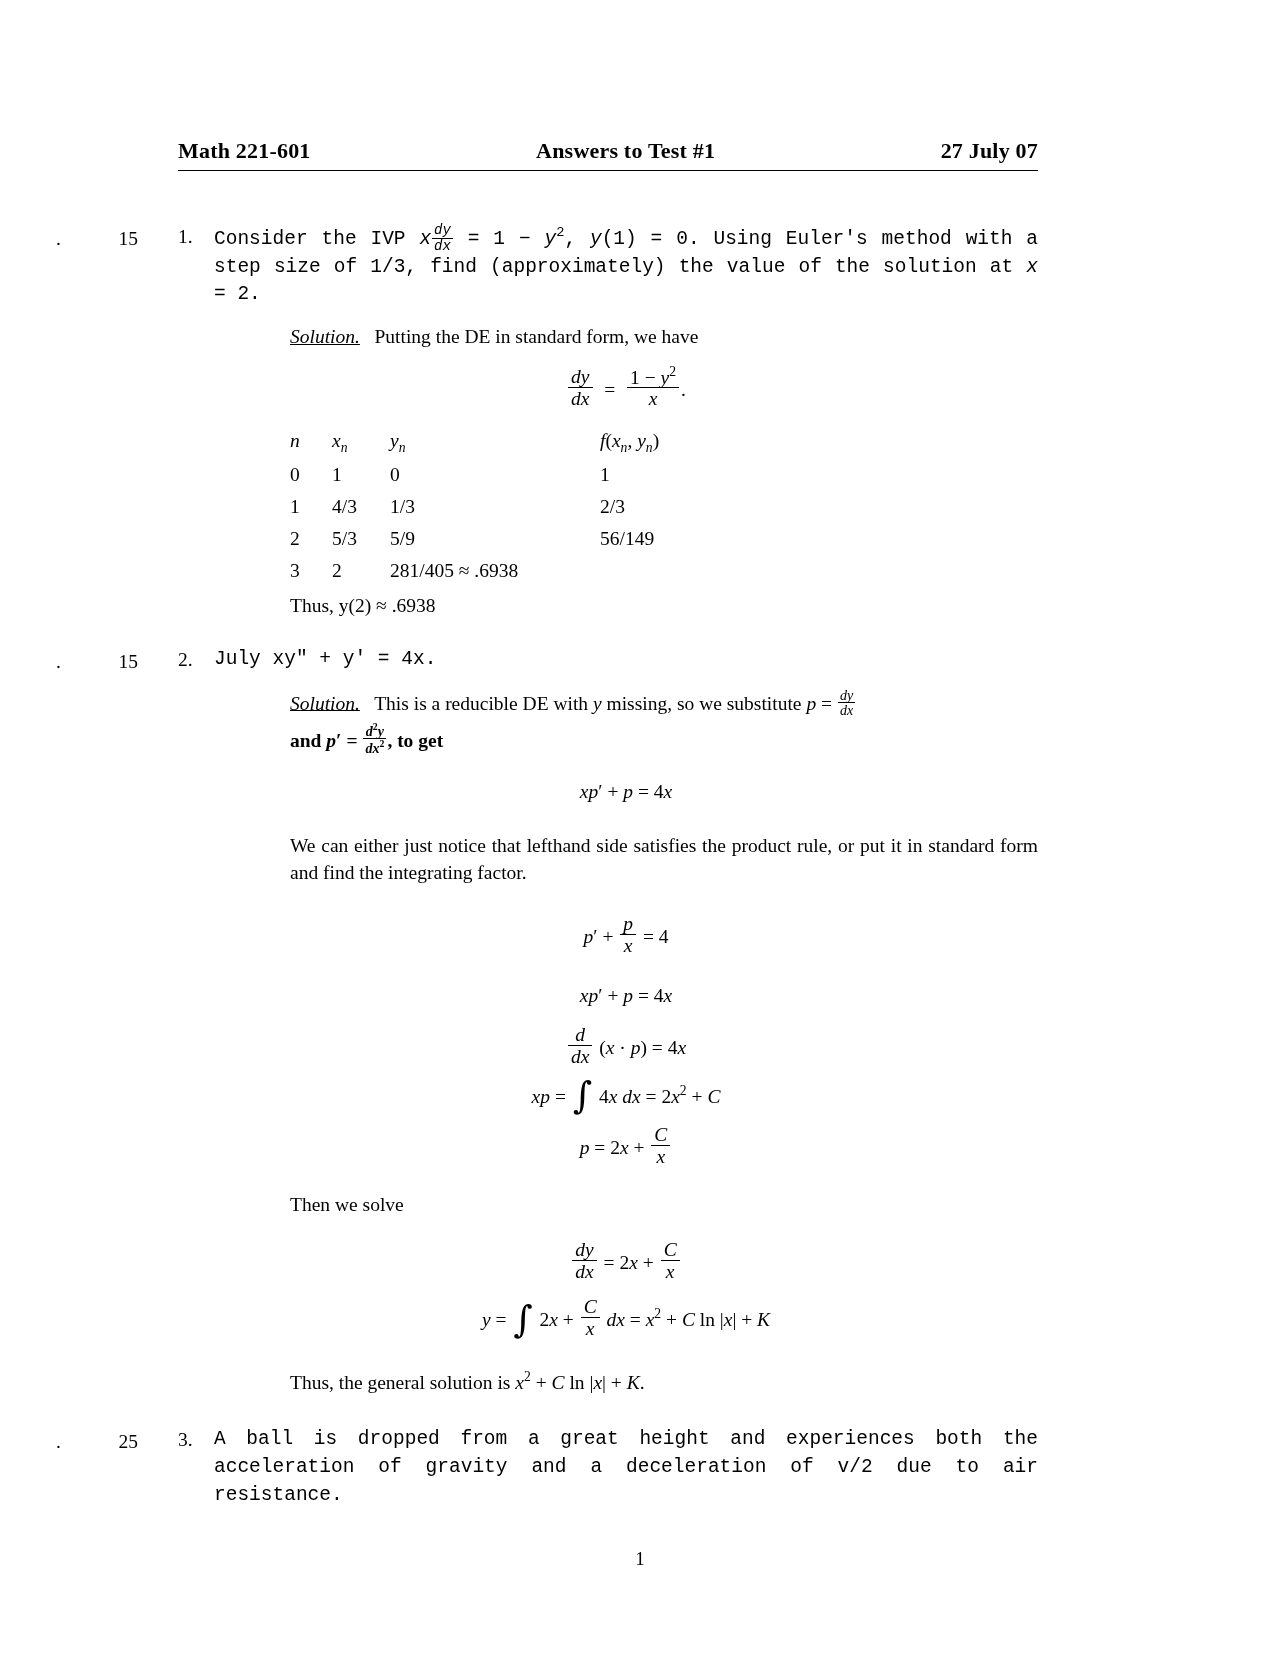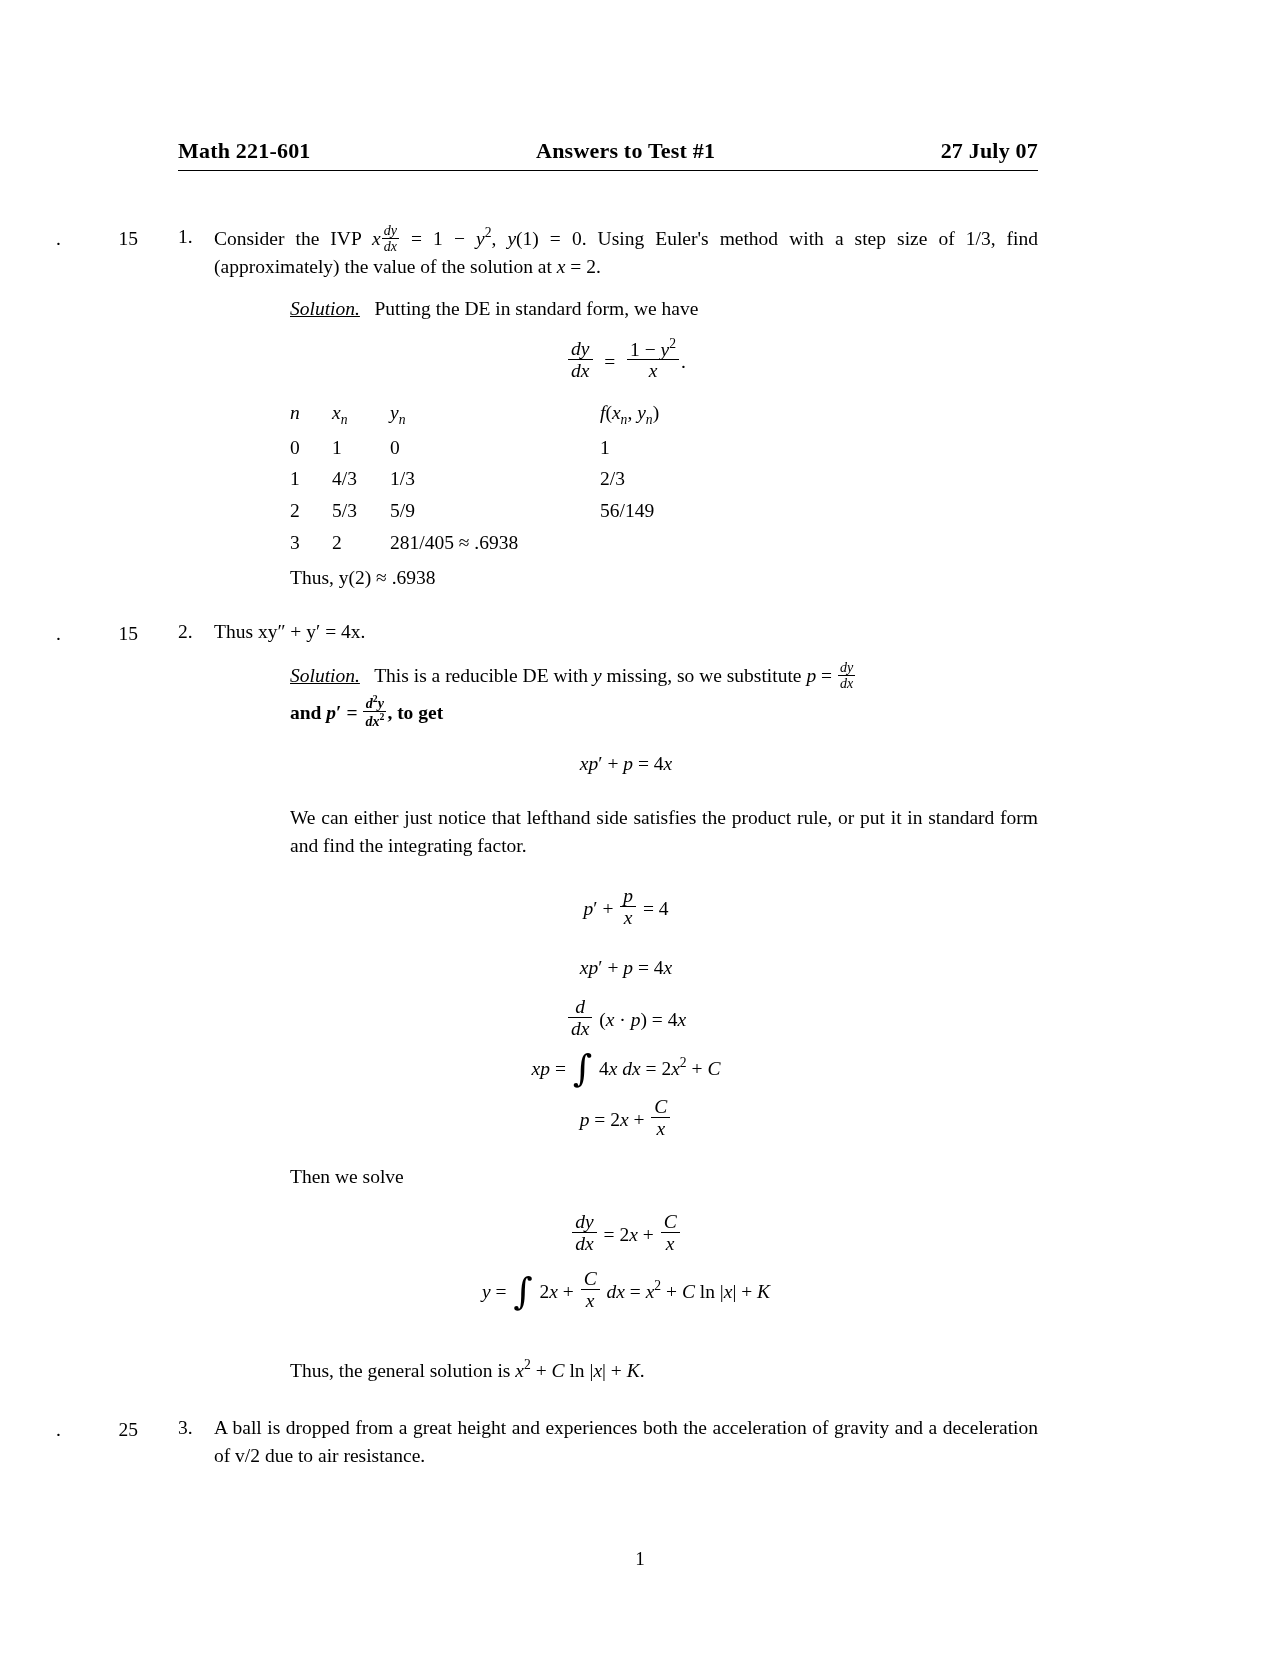--- a/index.html
+++ b/index.html
@@ -67,21 +67,21 @@
   }
   .prob-body {
     position: relative;
     padding-left: 36px;
   }
   .prob-num {
     position: absolute;
     left: 0px;
     top: 0px;
   }
-  .ptext { text-align: justify; }
+  .ptext { text-align: justify; font-family: Liberation Mono, monospace; }
   .indent {
     margin-left: 76px;
     margin-top: 14px;
     text-align: justify;
   }
   .indent2 {
     margin-left: 76px;
     margin-top: 14px;
   }
   .it { font-style: italic; text-decoration: underline; }
@@ -221,21 +221,21 @@
       </div>
     </div>
 
     <div class="prob" style="margin-top:26px;">
       <div class="pts">
         <span class="dot">.</span>
         <span>15</span>
       </div>
       <div class="prob-body">
         <span class="prob-num">2.</span>
-        <div class="ptext">Thus xy″ + y′ = 4x.</div>
+        <div class="ptext">July xy″ + y′ = 4x.</div>
 
         <div class="indent">
           <span class="it">Solution.</span>&nbsp;&nbsp;
           <span>This is a reducible DE with </span><span class="mi">y</span><span> missing, so we substitute </span><span class="mi">p</span> = <span class="sfrac"><span class="num"><span class="mi">dy</span></span><span class="den"><span class="mi">dx</span></span></span>
         </div>
         <div class="indent2" style="margin-top:4px;font-weight:bold;">
           <span>and </span><span class="mi">p</span>′ = <span class="sfrac"><span class="num"><span class="mi">d</span><sup class="e">2</sup><span class="mi">y</span></span><span class="den"><span class="mi">dx</span><sup class="e">2</sup></span></span><span>, to get</span>
         </div>
 
         <div class="eq" style="margin-top:22px;margin-bottom:26px;">
@@ -272,21 +272,21 @@
           <span class="frac"><span class="num"><span class="mi">dy</span></span><span class="den"><span class="mi">dx</span></span></span>
           = 2<span class="mi">x</span> +
           <span class="frac"><span class="num"><span class="mi">C</span></span><span class="den"><span class="mi">x</span></span></span>
         </div>
         <div class="eq" style="margin-top:12px;">
           <span class="mi">y</span> = <span class="intsym">∫</span> 2<span class="mi">x</span> +
           <span class="frac"><span class="num"><span class="mi">C</span></span><span class="den"><span class="mi">x</span></span></span>
           <span class="mi">dx</span> = <span class="mi">x</span><sup class="e">2</sup> + <span class="mi">C</span> ln |<span class="mi">x</span>| + <span class="mi">K</span>
         </div>
 
-        <div class="indent" style="margin-top:44px;">
+        <div class="indent" style="margin-top:28px;">
           Thus, the general solution is <span class="mi">x</span><sup class="e">2</sup> + <span class="mi">C</span> ln |<span class="mi">x</span>| + <span class="mi">K</span>.
         </div>
       </div>
     </div>
 
     <div class="prob" style="margin-top:30px;">
       <div class="pts">
         <span class="dot">.</span>
         <span>25</span>
       </div>

